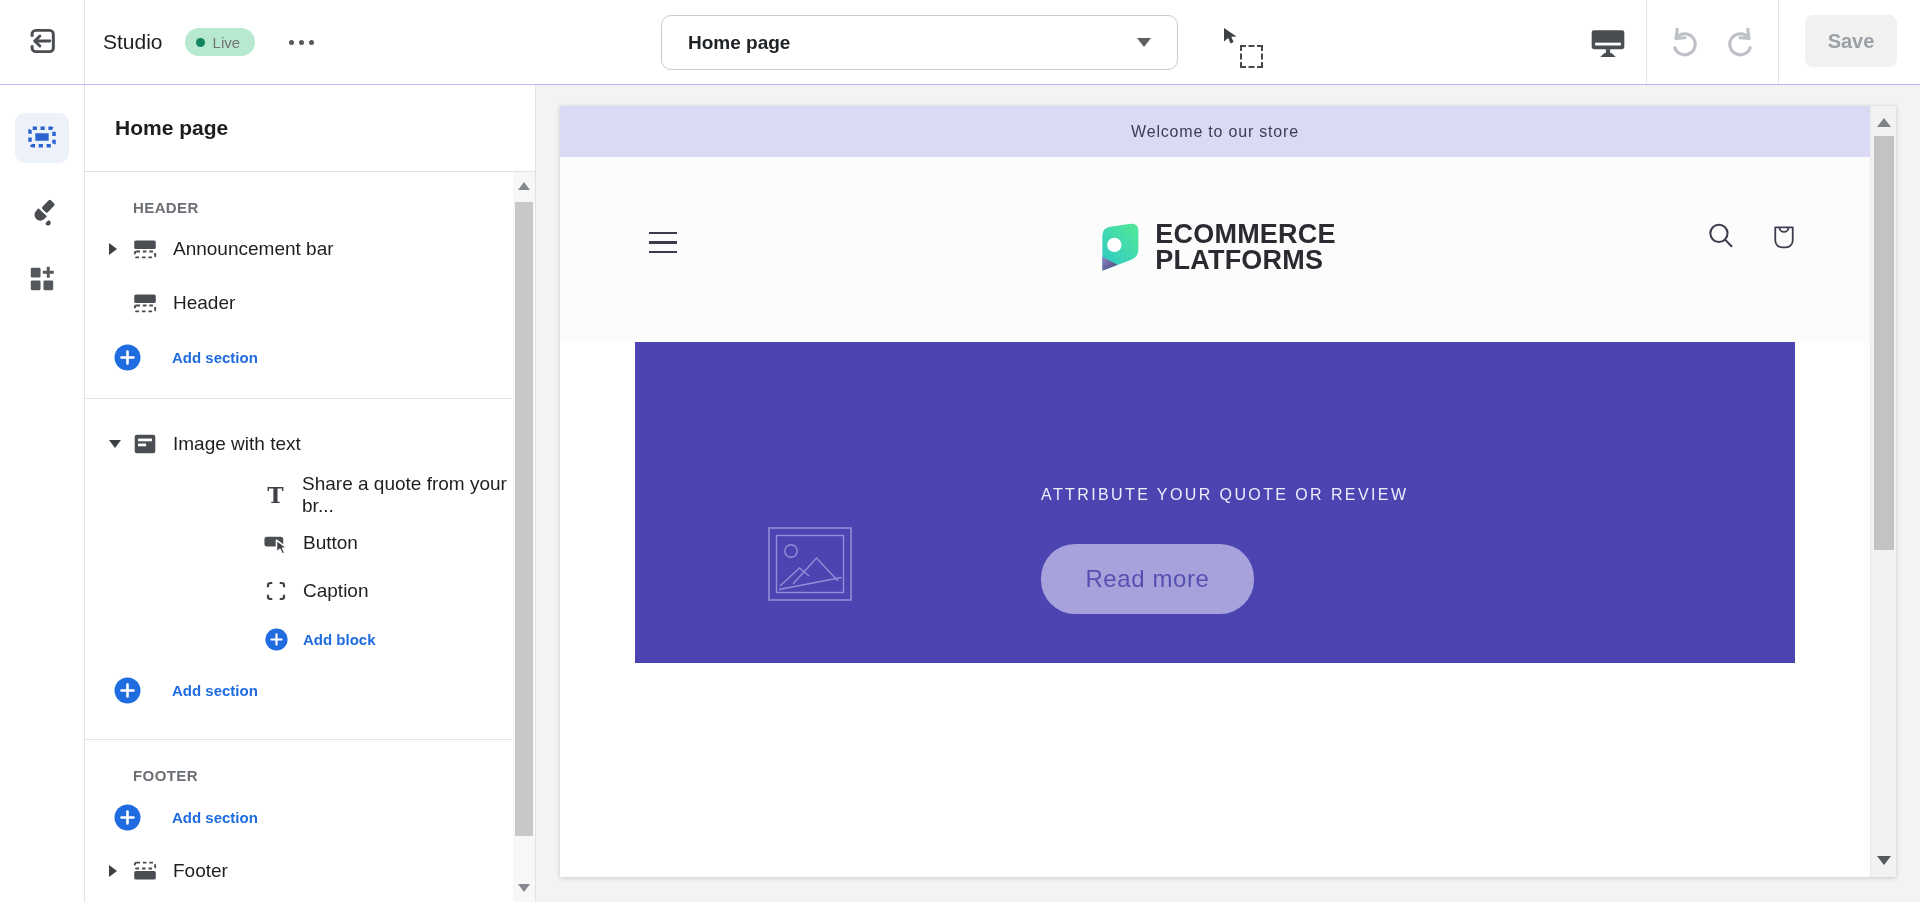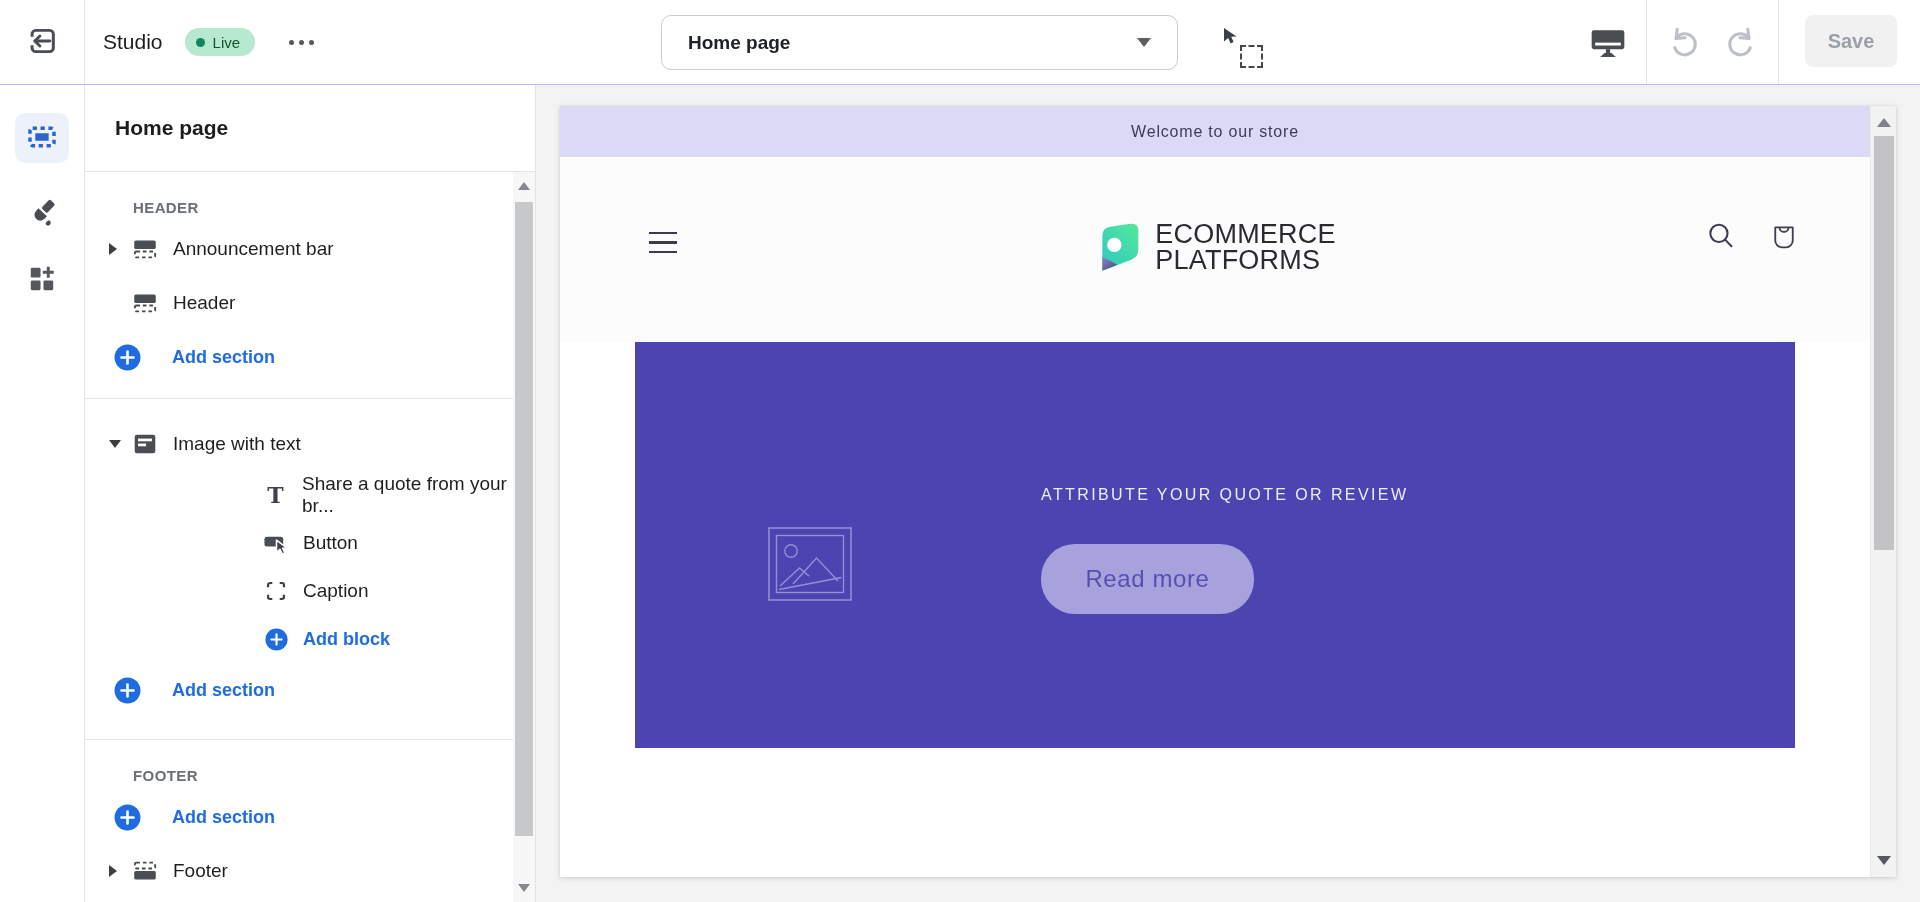--- a/index.html
+++ b/index.html
@@ -10,21 +10,21 @@
   
   .topbar { position:absolute; left:0; top:0; width:1920px; height:85px; background:#fff;
     border-bottom:1px solid #c4b5fd; z-index:5; }
   .exit-btn { position:absolute; left:0; top:0; width:85px; height:84px;
     border-right:1px solid #e1e3e5; display:flex; align-items:center; justify-content:center; }
   .studio-wrap { position:absolute; left:103px; top:0; height:84px; display:flex; align-items:center; }
   .studio-title { font-size:21px; color:#1b1d1f; }
   .live-badge { margin-left:22px; display:flex; align-items:center; gap:8px;
     background:#b6e9d0; border-radius:15px; padding:5px 15px 5px 11px; height:28px; }
   .live-dot { width:9px; height:9px; border-radius:50%; background:#12855e; }
-  .live-label { font-size:15px; color:#14532d; }
+  .live-label { font-size:15px; color:#737373; }
   .more-btn { margin-left:26px; display:flex; gap:5px; align-items:center; padding:8px; }
   .more-btn .dot { width:5px; height:5px; border-radius:50%; background:#55585c; }
 
   .page-dropdown { position:absolute; left:661px; top:15px; width:517px; height:55px;
     border:1px solid #c9cccf; border-radius:10px; background:#fff; display:flex;
     align-items:center; padding:0 26px; }
   .page-dropdown .val { font-size:19px; font-weight:600; color:#202326; }
   .chev { margin-left:auto; width:0; height:0; border-left:7px solid transparent;
     border-right:7px solid transparent; border-top:9px solid #5c5f62; }
 
@@ -70,47 +70,47 @@
   .caret-d { width:0; height:0; border-left:6px solid transparent; border-right:6px solid transparent;
     border-top:8px solid #3d4043; }
   .sicon { width:28px; margin-right:14px; display:flex; justify-content:center; }
   .slabel { font-size:19px; color:#1d1f21; }
   .subrow { height:48px; display:flex; align-items:center; padding-left:178px; }
   .subicon { width:26px; margin-right:14px; display:flex; justify-content:center; align-items:center; }
   .t-glyph { font-family:"DejaVu Serif","Liberation Serif",serif; font-weight:700;
     font-size:22px; color:#3f4247; line-height:1; }
   .addsec-row { height:54px; display:flex; align-items:center; padding-left:29px; gap:31px; }
   .addblk-row { height:48px; display:flex; align-items:center; padding-left:180px; gap:15px; }
-  .add-label { font-size:18px; font-weight:600; color:#1f6ce0; }
+  .add-label { font-size:15px; font-weight:600; color:#1f6ce0; }
   .add-circle { width:27px; height:27px; flex:0 0 auto; }
   .add-circle.small { width:23px; height:23px; }
 
   .side-scrollbar { position:absolute; right:0; top:0; width:22px; height:730px; background:#f7f7f8; }
   .sb-arrow-up { position:absolute; top:10px; left:5px; width:0; height:0;
     border-left:6px solid transparent; border-right:6px solid transparent;
     border-bottom:8px solid #85898e; }
   .sb-arrow-down { position:absolute; bottom:10px; left:5px; width:0; height:0;
     border-left:6px solid transparent; border-right:6px solid transparent;
     border-top:8px solid #85898e; }
   .side-thumb { position:absolute; left:2px; right:2px; top:30px; height:634px; background:#c7c8ca; }
 
   
   .canvas { position:absolute; left:536px; top:85px; width:1384px; height:817px; background:#f3f3f4; }
   .frame { position:absolute; left:24px; top:21px; width:1336px; height:771px; background:#fff;
     box-shadow:0 1px 5px rgba(0,0,0,.16), 0 0 1px rgba(0,0,0,.1); }
-  .frame-content { position:absolute; left:0; top:0; right:26px; height:642px; overflow:hidden; }
+  .frame-content { position:absolute; left:0; top:0; right:26px; height:557px; overflow:hidden; }
   .announce { height:51px; background:#dadaf5; display:flex; align-items:center; justify-content:center; }
   .announce-text { font-size:16px; letter-spacing:.8px; color:#3c3c58; }
   .store-header { height:185px; position:relative; background:#fcfcfd; }
   .hamburger { position:absolute; left:89px; top:71px; width:30px; display:flex;
     flex-direction:column; gap:7px; padding:4px 0; }
   .hamburger .bar { height:2.4px; background:#3b3b4d; width:28px; }
   .logo { position:absolute; left:50%; top:50%; transform:translate(-50%,-54%);
     display:flex; align-items:center; gap:15px; }
-  .logo-text { font-size:27px; font-weight:400; letter-spacing:.2px; line-height:.95;
+  .logo-text { font-size:27px; font-weight:700; letter-spacing:.2px; line-height:.95;
     color:#2a2a31; }
   .header-icons { position:absolute; right:70px; top:62px; display:flex; gap:30px; align-items:center; }
   .icon-btn { display:flex; align-items:center; justify-content:center; }
 
   .hero { margin:0 75px; height:449px; background:#4b44b1; position:relative; }
   .ph { position:absolute; left:133px; top:185px; }
   .hero-text { position:absolute; left:406px; top:106px; width:790px; }
   .hero-heading { font-size:41px; font-weight:400; color:#ffffff; line-height:1.22;
     letter-spacing:.2px; }
   .hero-caption { margin-top:38px; font-size:16px; letter-spacing:2.4px; color:#efeefc; }

